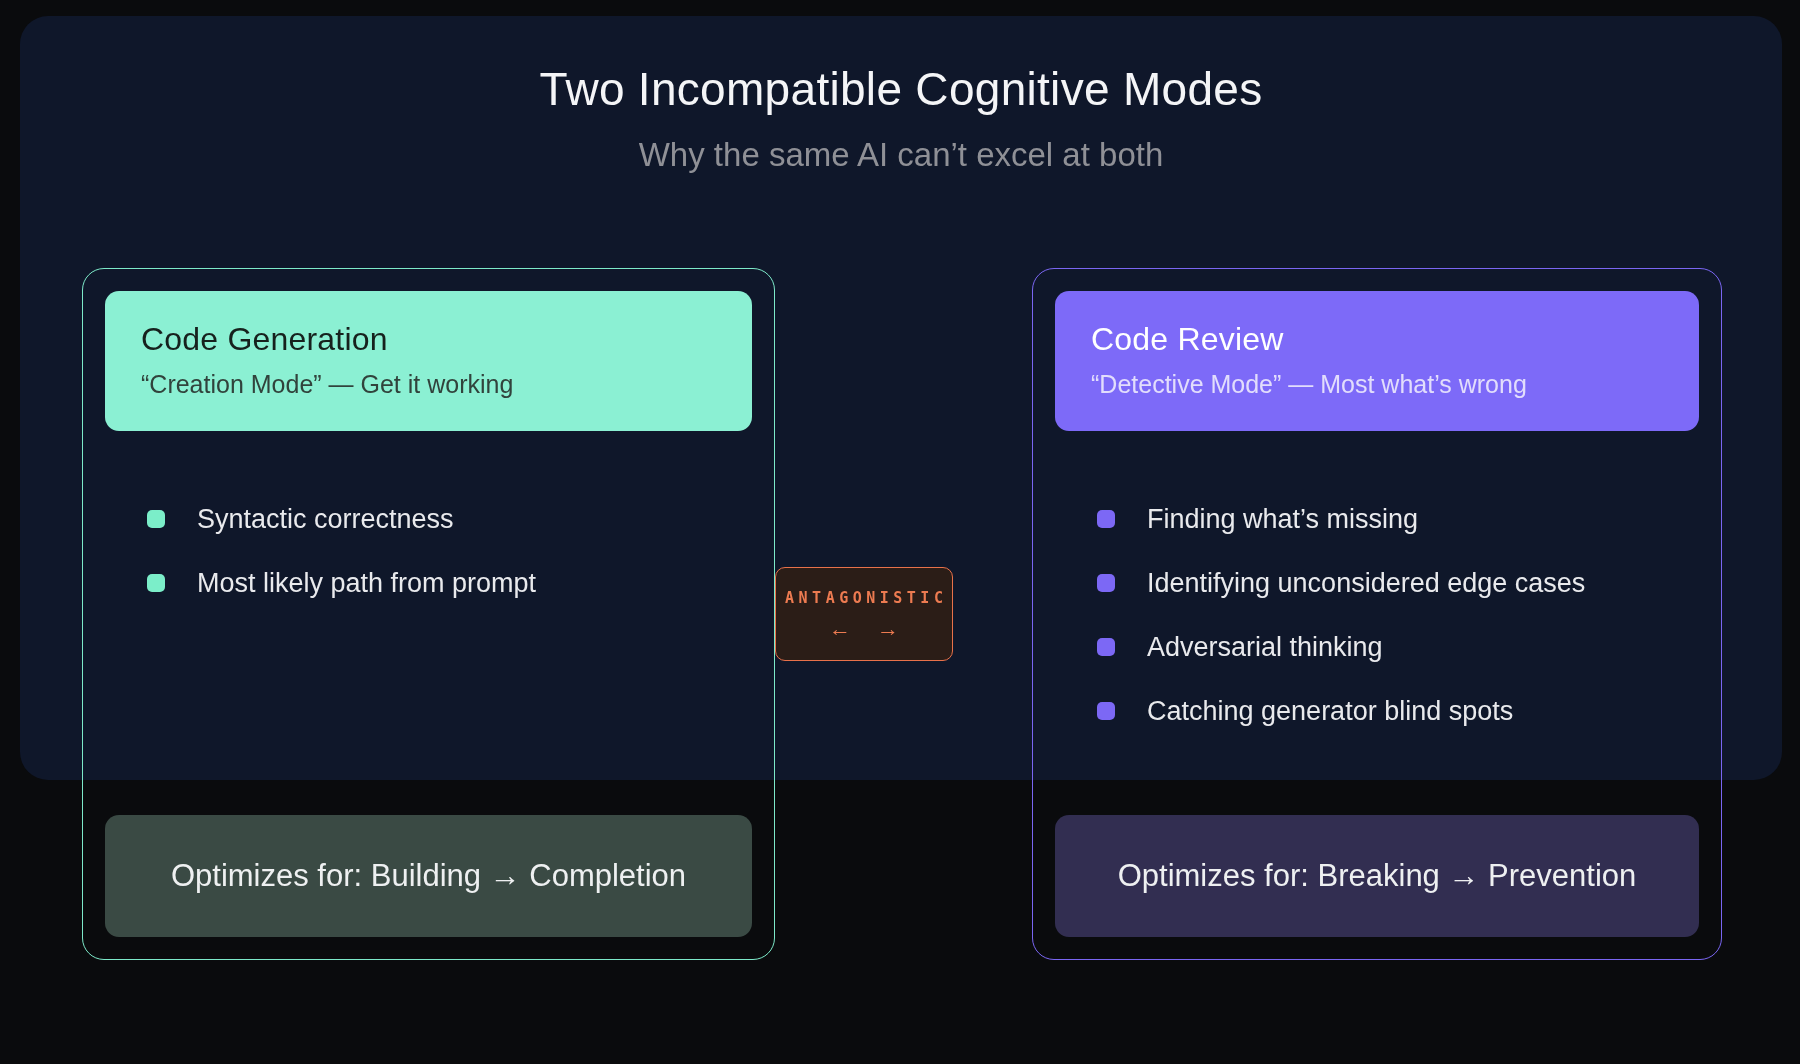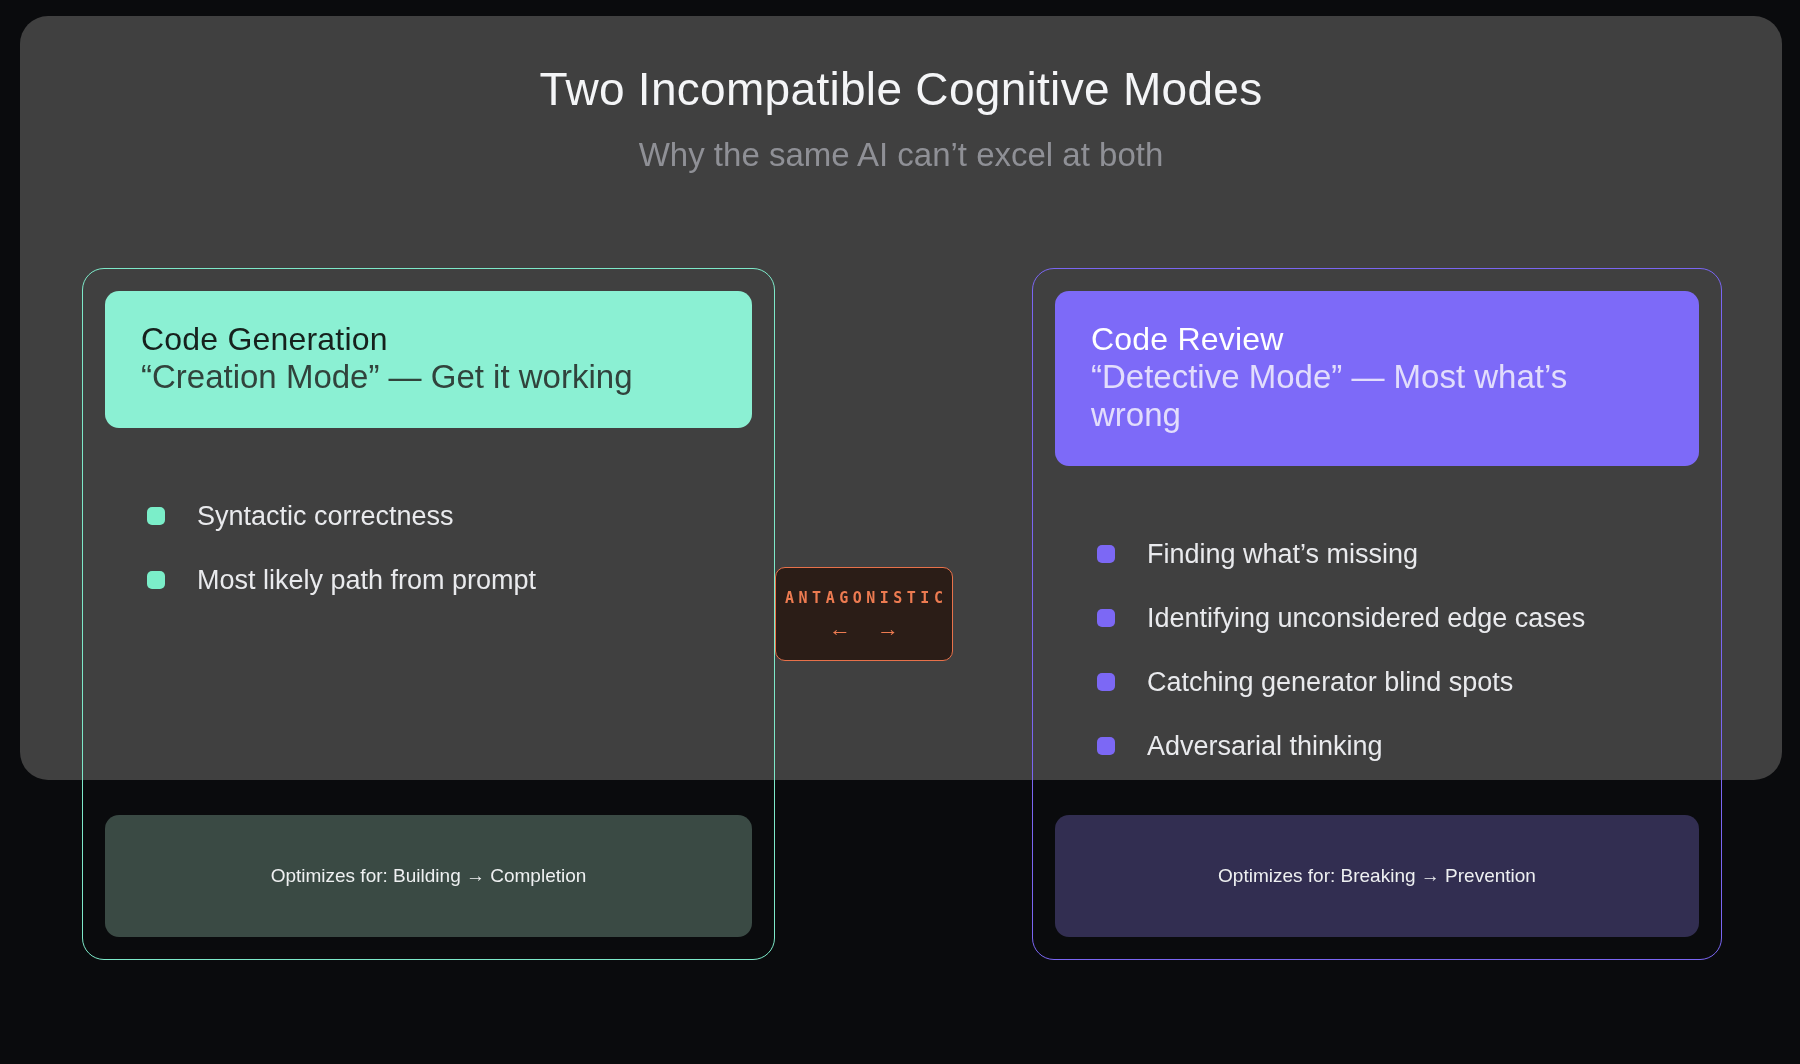--- a/index.html
+++ b/index.html
@@ -14,21 +14,21 @@
     height: 1064px;
     background: #0a0b0d;
     overflow: hidden;
   }
   .slide {
     position: absolute;
     left: 20px;
     top: 16px;
     width: 1762px;
     height: 764px;
-    background: #404040;
+    background: #0f172a;
     border-radius: 28px;
   }
   .slide-header {
     padding-top: 46px;
     text-align: center;
   }
   .title {
     font-size: 46px;
     font-weight: 500;
     color: #f4f5f7;
@@ -64,22 +64,22 @@
   .generation .card-header { background: #8bf0d3; }
   .review     .card-header { background: #7d6af8; }
   .card-title {
     font-size: 32px;
     font-weight: 500;
     letter-spacing: 0.2px;
   }
   .generation .card-title { color: #16211d; }
   .review     .card-title { color: #ffffff; }
   .card-subtitle {
-    margin-top: 0;
-    font-size: 33px;
+    margin-top: 12px;
+    font-size: 25px;
     font-weight: 400;
   }
   .generation .card-subtitle { color: #31433c; }
   .review     .card-subtitle { color: #e2ddfc; }
   .card-list {
     list-style: none;
     margin: 70px 0 0 0;
     padding: 0 0 0 42px;
   }
   .card-item {
@@ -99,21 +99,21 @@
   }
   .generation .bullet { background: #7beec9; }
   .review     .bullet { background: #7c68f5; }
   .card-footer {
     margin-top: auto;
     border-radius: 14px;
     height: 122px;
     display: flex;
     align-items: center;
     justify-content: center;
-    font-size: 19px;
+    font-size: 31px;
     color: #eef0f1;
   }
   .generation .card-footer { background: #3a4a44; }
   .review     .card-footer { background: #322e51; }
   .badge-area {
     flex: 1;
     display: flex;
     align-items: center;
   }
   .badge {
@@ -197,25 +197,25 @@
           <li class="card-item">
             <span class="bullet"></span>
             <span>Finding what’s missing</span>
           </li>
           <li class="card-item">
             <span class="bullet"></span>
             <span>Identifying unconsidered edge cases</span>
           </li>
           <li class="card-item">
             <span class="bullet"></span>
+            <span>Adversarial thinking</span>
+          </li>
+          <li class="card-item">
+            <span class="bullet"></span>
             <span>Catching generator blind spots</span>
-          </li>
-          <li class="card-item">
-            <span class="bullet"></span>
-            <span>Adversarial thinking</span>
           </li>
         </ul>
         <div class="card-footer">
           <span>Optimizes for: Breaking → Prevention</span>
         </div>
       </div>
 
     </div>
   </div>
 </div>

